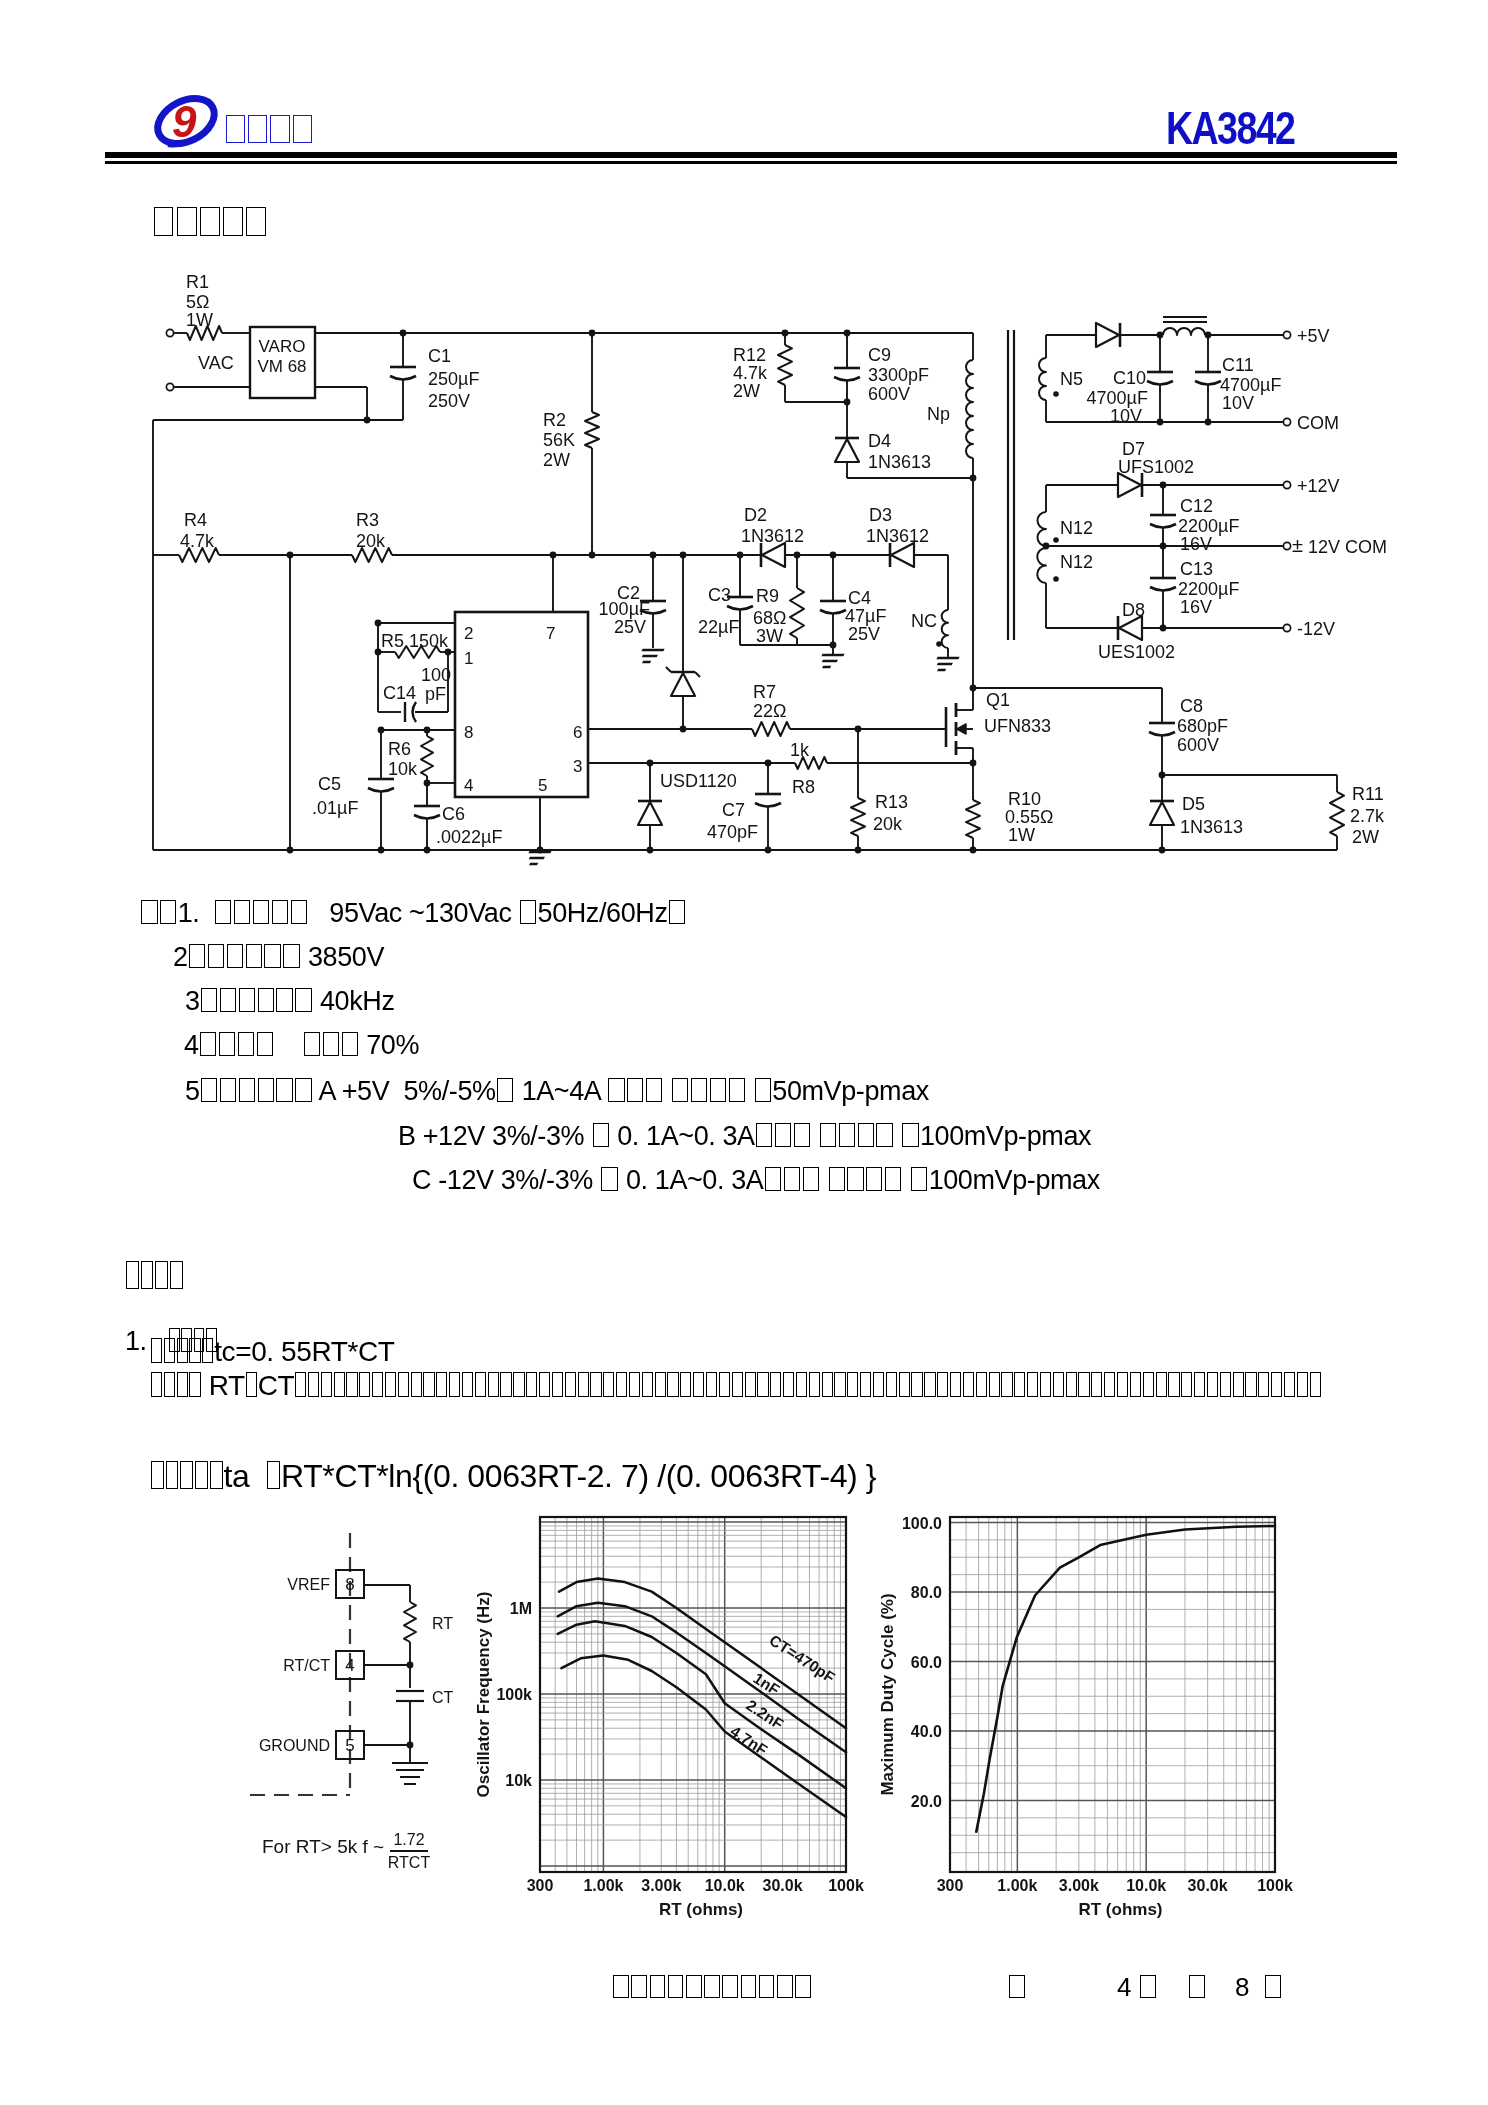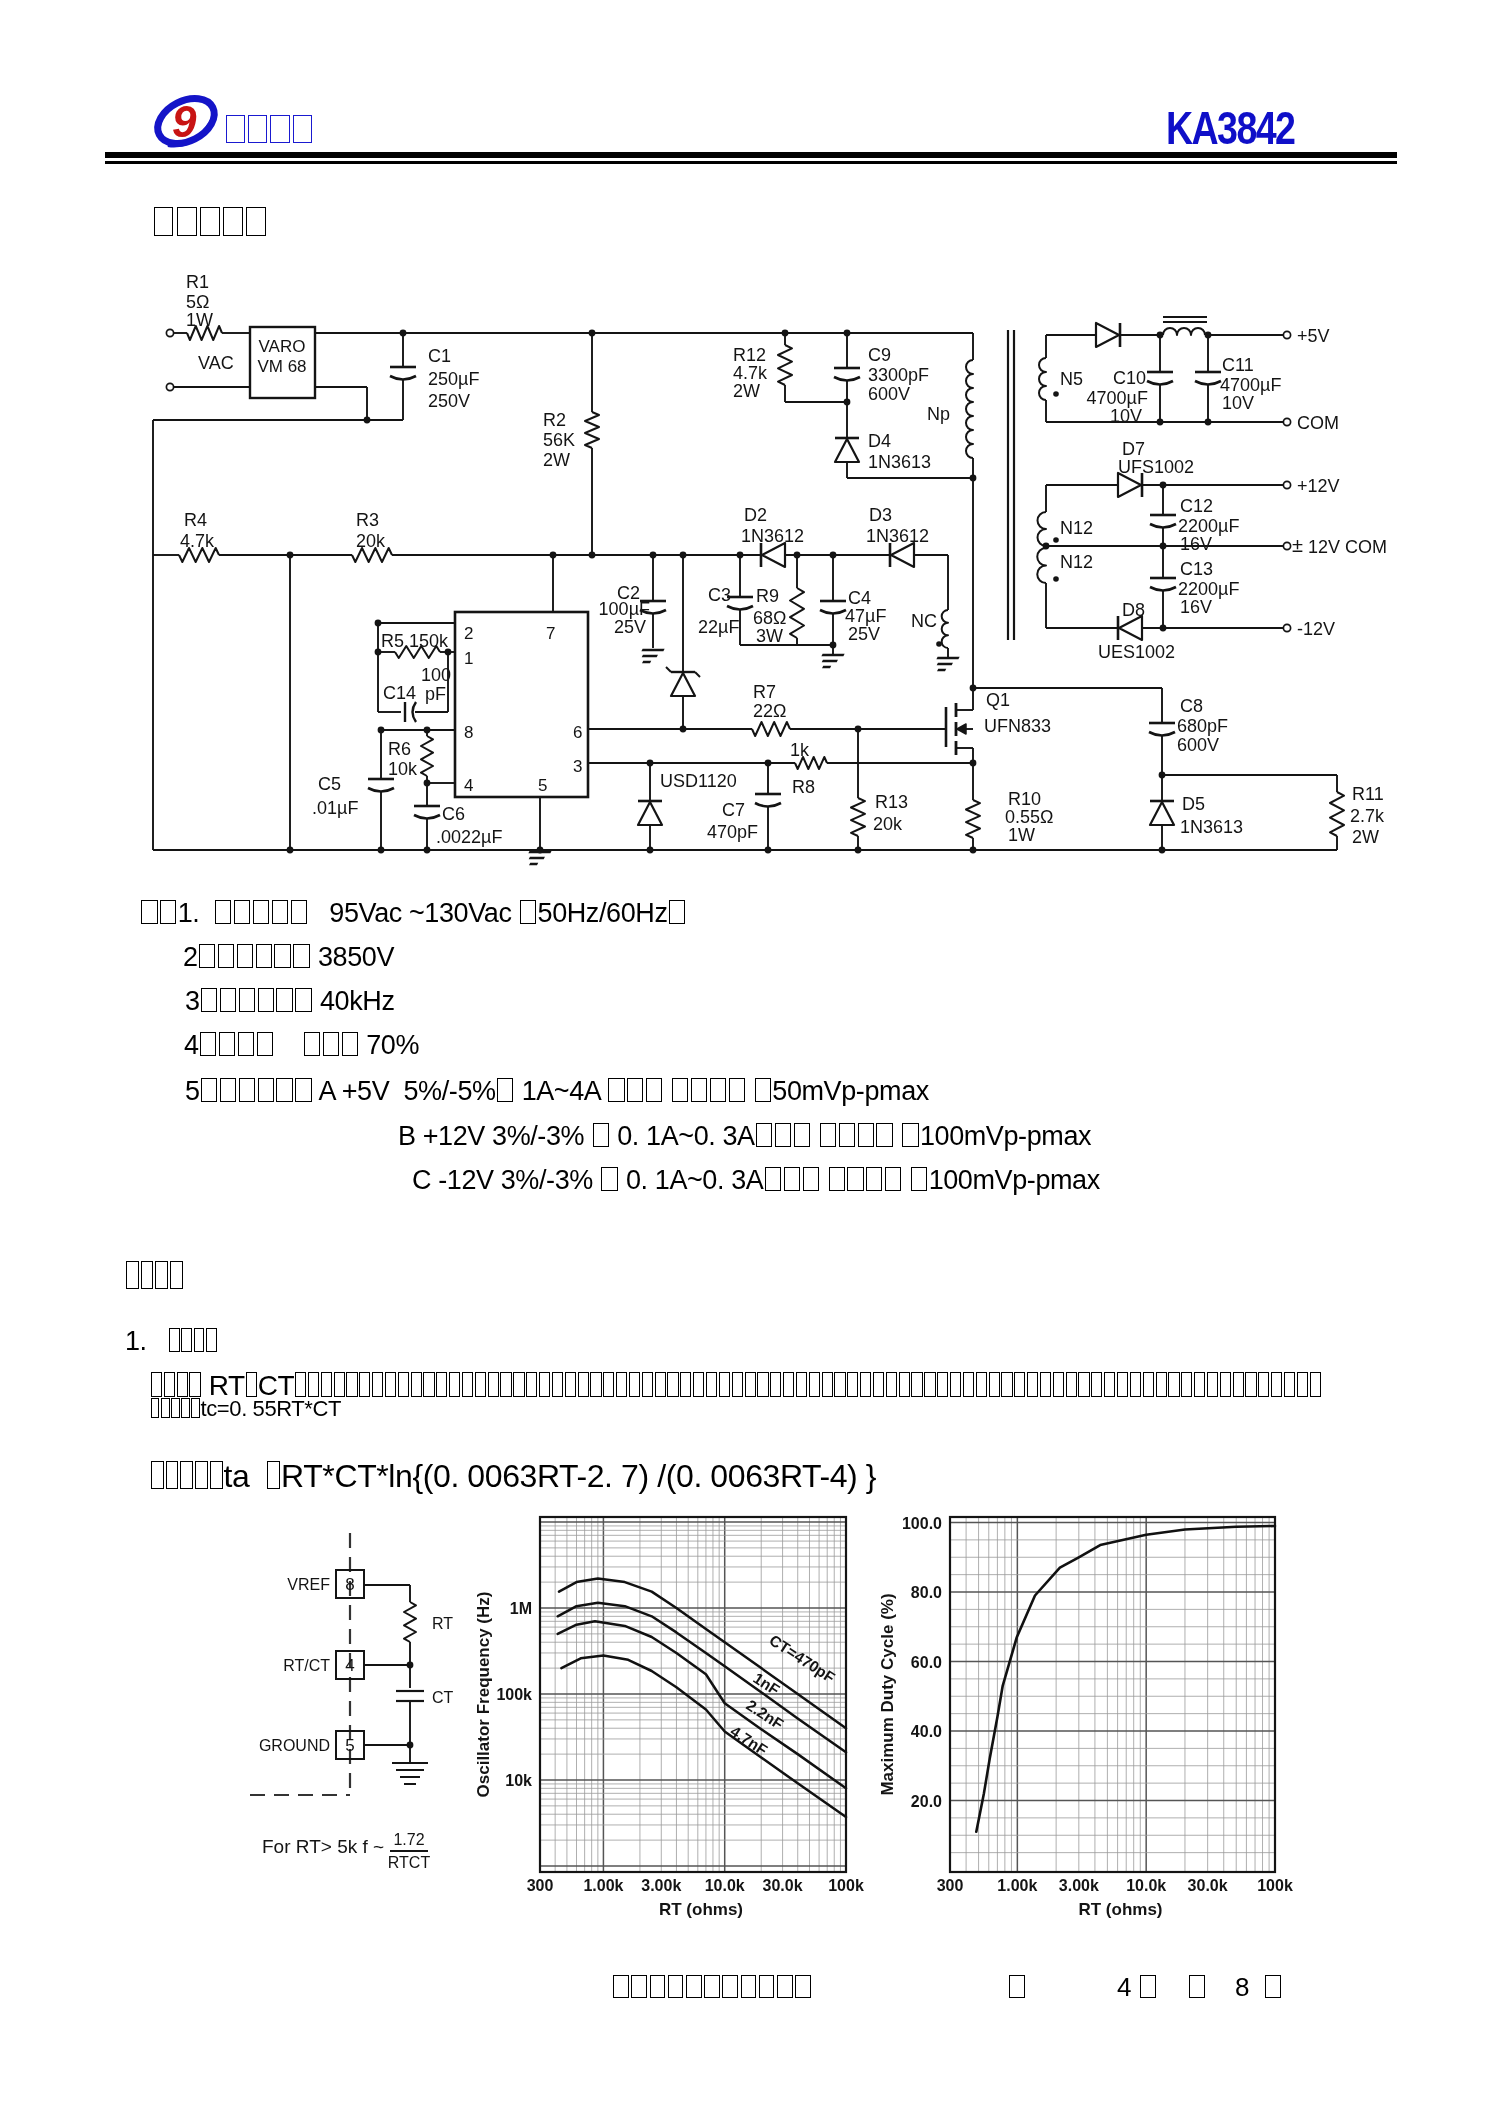--- a/index.html
+++ b/index.html
@@ -28,31 +28,31 @@
 <div class="abs blue tofux" style="left:224px;top:112px;font-size:32px;letter-spacing:2px"><span class="tofu"></span><span class="tofu"></span><span class="tofu"></span><span class="tofu"></span></div>
 <div class="abs" style="left:1166px;top:100px">
   <span id="part-no" class="abs" style="left:0;top:0">KA3842</span>
 </div>
 <div class="rule" style="left:105px;top:152px;width:1292px;height:6px"></div>
 <div class="rule" style="left:105px;top:161px;width:1292px;height:2.5px"></div>
 
 <div class="abs tofux" style="left:152px;top:204px;font-size:33px;letter-spacing:2px"><span class="tofu"></span><span class="tofu"></span><span class="tofu"></span><span class="tofu"></span><span class="tofu"></span></div>
 
 <div class="abs notes tofux" style="left:140px;top:898px"><span class="tofu"></span><span class="tofu"></span>1.  <span class="tofu"></span><span class="tofu"></span><span class="tofu"></span><span class="tofu"></span><span class="tofu"></span>   95Vac ~130Vac <span class="tofu"></span>50Hz/60Hz<span class="tofu"></span></div>
-<div class="abs notes tofux" style="left:183px;top:942px">2<span class="tofu"></span><span class="tofu"></span><span class="tofu"></span><span class="tofu"></span><span class="tofu"></span><span class="tofu"></span> 3850V</div>
+<div class="abs notes tofux" style="left:173px;top:942px">2<span class="tofu"></span><span class="tofu"></span><span class="tofu"></span><span class="tofu"></span><span class="tofu"></span><span class="tofu"></span> 3850V</div>
 <div class="abs notes tofux" style="left:185px;top:986px">3<span class="tofu"></span><span class="tofu"></span><span class="tofu"></span><span class="tofu"></span><span class="tofu"></span><span class="tofu"></span> 40kHz</div>
 <div class="abs notes tofux" style="left:184px;top:1030px">4<span class="tofu"></span><span class="tofu"></span><span class="tofu"></span><span class="tofu"></span>    <span class="tofu"></span><span class="tofu"></span><span class="tofu"></span> 70%</div>
 <div class="abs notes tofux" style="left:185px;top:1076px">5<span class="tofu"></span><span class="tofu"></span><span class="tofu"></span><span class="tofu"></span><span class="tofu"></span><span class="tofu"></span> A +5V  5%/-5%<span class="tofu"></span> 1A~4A <span class="tofu"></span><span class="tofu"></span><span class="tofu"></span> <span class="tofu"></span><span class="tofu"></span><span class="tofu"></span><span class="tofu"></span> <span class="tofu"></span>50mVp-pmax</div>
 <div class="abs notes tofux" style="left:398px;top:1121px">B +12V 3%/-3% <span class="tofu"></span> 0. 1A~0. 3A<span class="tofu"></span><span class="tofu"></span><span class="tofu"></span> <span class="tofu"></span><span class="tofu"></span><span class="tofu"></span><span class="tofu"></span> <span class="tofu"></span>100mVp-pmax</div>
 <div class="abs notes tofux" style="left:412px;top:1165px">C -12V 3%/-3% <span class="tofu"></span> 0. 1A~0. 3A<span class="tofu"></span><span class="tofu"></span><span class="tofu"></span> <span class="tofu"></span><span class="tofu"></span><span class="tofu"></span><span class="tofu"></span> <span class="tofu"></span>100mVp-pmax</div>
 
 <div class="abs sect tofux" style="left:125px;top:1258px;font-size:32px"><span class="tofu n"></span><span class="tofu n"></span><span class="tofu n"></span><span class="tofu n"></span></div>
 <div class="abs sect tofux" style="left:125px;top:1326px;font-size:27px">1.   <span class="tofu n"></span><span class="tofu n"></span><span class="tofu n"></span><span class="tofu n"></span></div>
 <div class="abs sect tofux" style="left:150px;top:1370px;font-size:28px"><span class="tofu n"></span><span class="tofu n"></span><span class="tofu n"></span><span class="tofu n"></span> RT<span class="tofu n"></span>CT<span class="tofu n"></span><span class="tofu n"></span><span class="tofu n"></span><span class="tofu n"></span><span class="tofu n"></span><span class="tofu n"></span><span class="tofu n"></span><span class="tofu n"></span><span class="tofu n"></span><span class="tofu n"></span><span class="tofu n"></span><span class="tofu n"></span><span class="tofu n"></span><span class="tofu n"></span><span class="tofu n"></span><span class="tofu n"></span><span class="tofu n"></span><span class="tofu n"></span><span class="tofu n"></span><span class="tofu n"></span><span class="tofu n"></span><span class="tofu n"></span><span class="tofu n"></span><span class="tofu n"></span><span class="tofu n"></span><span class="tofu n"></span><span class="tofu n"></span><span class="tofu n"></span><span class="tofu n"></span><span class="tofu n"></span><span class="tofu n"></span><span class="tofu n"></span><span class="tofu n"></span><span class="tofu n"></span><span class="tofu n"></span><span class="tofu n"></span><span class="tofu n"></span><span class="tofu n"></span><span class="tofu n"></span><span class="tofu n"></span><span class="tofu n"></span><span class="tofu n"></span><span class="tofu n"></span><span class="tofu n"></span><span class="tofu n"></span><span class="tofu n"></span><span class="tofu n"></span><span class="tofu n"></span><span class="tofu n"></span><span class="tofu n"></span><span class="tofu n"></span><span class="tofu n"></span><span class="tofu n"></span><span class="tofu n"></span><span class="tofu n"></span><span class="tofu n"></span><span class="tofu n"></span><span class="tofu n"></span><span class="tofu n"></span><span class="tofu n"></span><span class="tofu n"></span><span class="tofu n"></span><span class="tofu n"></span><span class="tofu n"></span><span class="tofu n"></span><span class="tofu n"></span><span class="tofu n"></span><span class="tofu n"></span><span class="tofu n"></span><span class="tofu n"></span><span class="tofu n"></span><span class="tofu n"></span><span class="tofu n"></span><span class="tofu n"></span><span class="tofu n"></span><span class="tofu n"></span><span class="tofu n"></span><span class="tofu n"></span><span class="tofu n"></span><span class="tofu n"></span></div>
-<div class="abs sect tofux" style="left:150px;top:1396px;font-size:22px"><span class="tofu n"></span><span class="tofu n"></span><span class="tofu n"></span><span class="tofu n"></span><span class="tofu n"></span>tc=0. 55RT*CT</div>
+<div class="abs sect tofux" style="left:150px;top:1336px;font-size:28px"><span class="tofu n"></span><span class="tofu n"></span><span class="tofu n"></span><span class="tofu n"></span><span class="tofu n"></span>tc=0. 55RT*CT</div>
 <div class="abs sect tofux" style="left:150px;top:1458px;font-size:32px"><span class="tofu n"></span><span class="tofu n"></span><span class="tofu n"></span><span class="tofu n"></span><span class="tofu n"></span>ta  <span class="tofu n"></span>RT*CT*ln{(0. 0063RT-2. 7) /(0. 0063RT-4) }</div>
 
 <div class="abs tofux" style="left:612px;top:1972px;font-size:26px"><span class="tofu"></span><span class="tofu"></span><span class="tofu"></span><span class="tofu"></span><span class="tofu"></span><span class="tofu"></span><span class="tofu"></span><span class="tofu"></span><span class="tofu"></span><span class="tofu"></span><span class="tofu"></span></div>
 <div class="abs tofux" style="left:1008px;top:1972px;font-size:26px"><span class="tofu"></span></div>
 <div class="abs tofux" style="left:1117px;top:1972px;font-size:26px">4 <span class="tofu"></span></div>
 <div class="abs tofux" style="left:1188px;top:1972px;font-size:26px"><span class="tofu"></span>    8  <span class="tofu"></span></div>
 
 <svg id="gfx" class="abs" style="left:0;top:0" width="1488" height="2105" viewBox="0 0 1488 2105">
     <circle cx="170" cy="333" r="3.6" fill="#fff" stroke="#141414" stroke-width="1.7"></circle>
     <circle cx="170" cy="387" r="3.6" fill="#fff" stroke="#141414" stroke-width="1.7"></circle>

